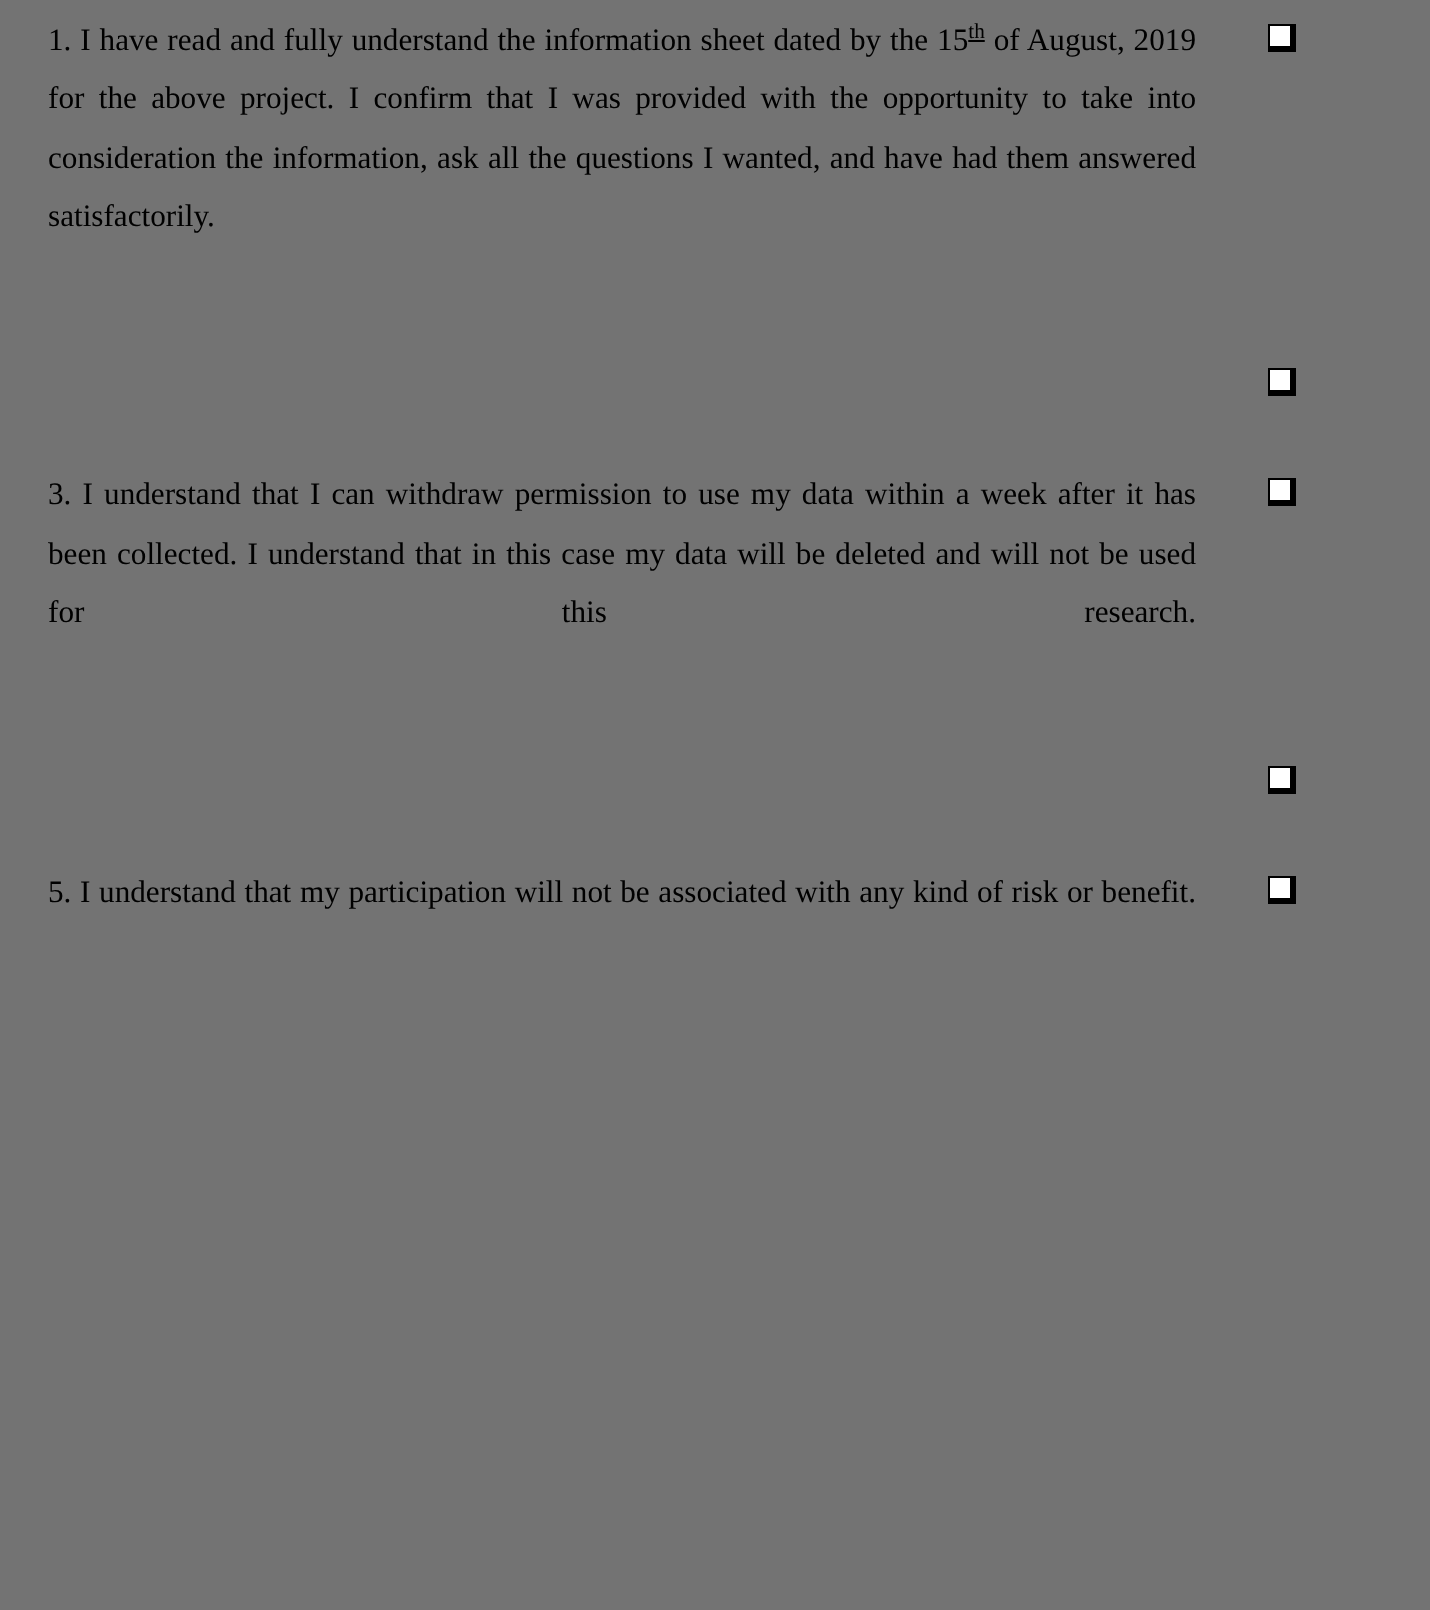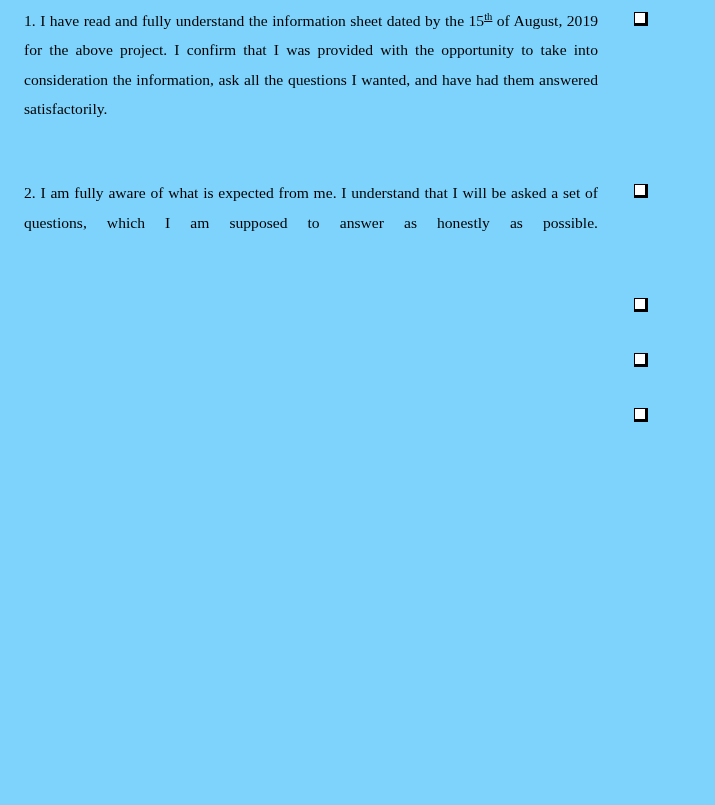--- a/index.html
+++ b/index.html
@@ -12,21 +12,21 @@
     height: 805px;
     font-family: "Liberation Serif", "DejaVu Serif", serif;
     color: #000000;
     overflow: hidden;
   }
 
   .page {
     position: relative;
     width: 715px;
     height: 805px;
-    background: #7dd3fc;
+    background: #737373;
     box-sizing: border-box;
     padding: 6px 0 0 0;
   }
 
   .consent-list {
     margin: 0;
     padding: 0;
     list-style: none;
   }
 
@@ -95,34 +95,35 @@
 
 <div class="page">
   <ul class="consent-list" id="consent-list">
       <li class="consent-item">
         <span class="item-text"><span>1. I have read and fully understand the information sheet dated by the 15</span><sup class="sup-th">th</sup><span> of August, 2019 for the above project. I confirm that I was provided with the opportunity to take into consideration the information, ask all the questions I wanted, and have had them answered satisfactorily.</span></span>
         <span class="checkbox-cell">
           <span class="wingding-box"></span>
         </span>
       </li>
       <li class="consent-item">
-        <span class="item-text">2. I am fully aware of what is expected from me. I understand that I will be asked a set of questions, which I am supposed to answer as honestly as possible.</span>
+        <span class="checkbox-cell">
+          <span class="wingding-box"></span>
+        </span>
+      </li>
+      <li class="consent-item">
+        <span class="item-text">3. I understand that I can withdraw permission to use my data within a week after it has been collected. I understand that in this case my data will be deleted and will not be used for this research.</span>
         <span class="checkbox-cell">
           <span class="wingding-box"></span>
         </span>
       </li>
       <li class="consent-item">
         <span class="checkbox-cell">
           <span class="wingding-box"></span>
         </span>
       </li>
       <li class="consent-item">
-        <span class="checkbox-cell">
-          <span class="wingding-box"></span>
-        </span>
-      </li>
-      <li class="consent-item">
+        <span class="item-text">5. I understand that my participation will not be associated with any kind of risk or benefit.</span>
         <span class="checkbox-cell">
           <span class="wingding-box"></span>
         </span>
       </li>
     </ul>
 </div>
 
 </body></html>

